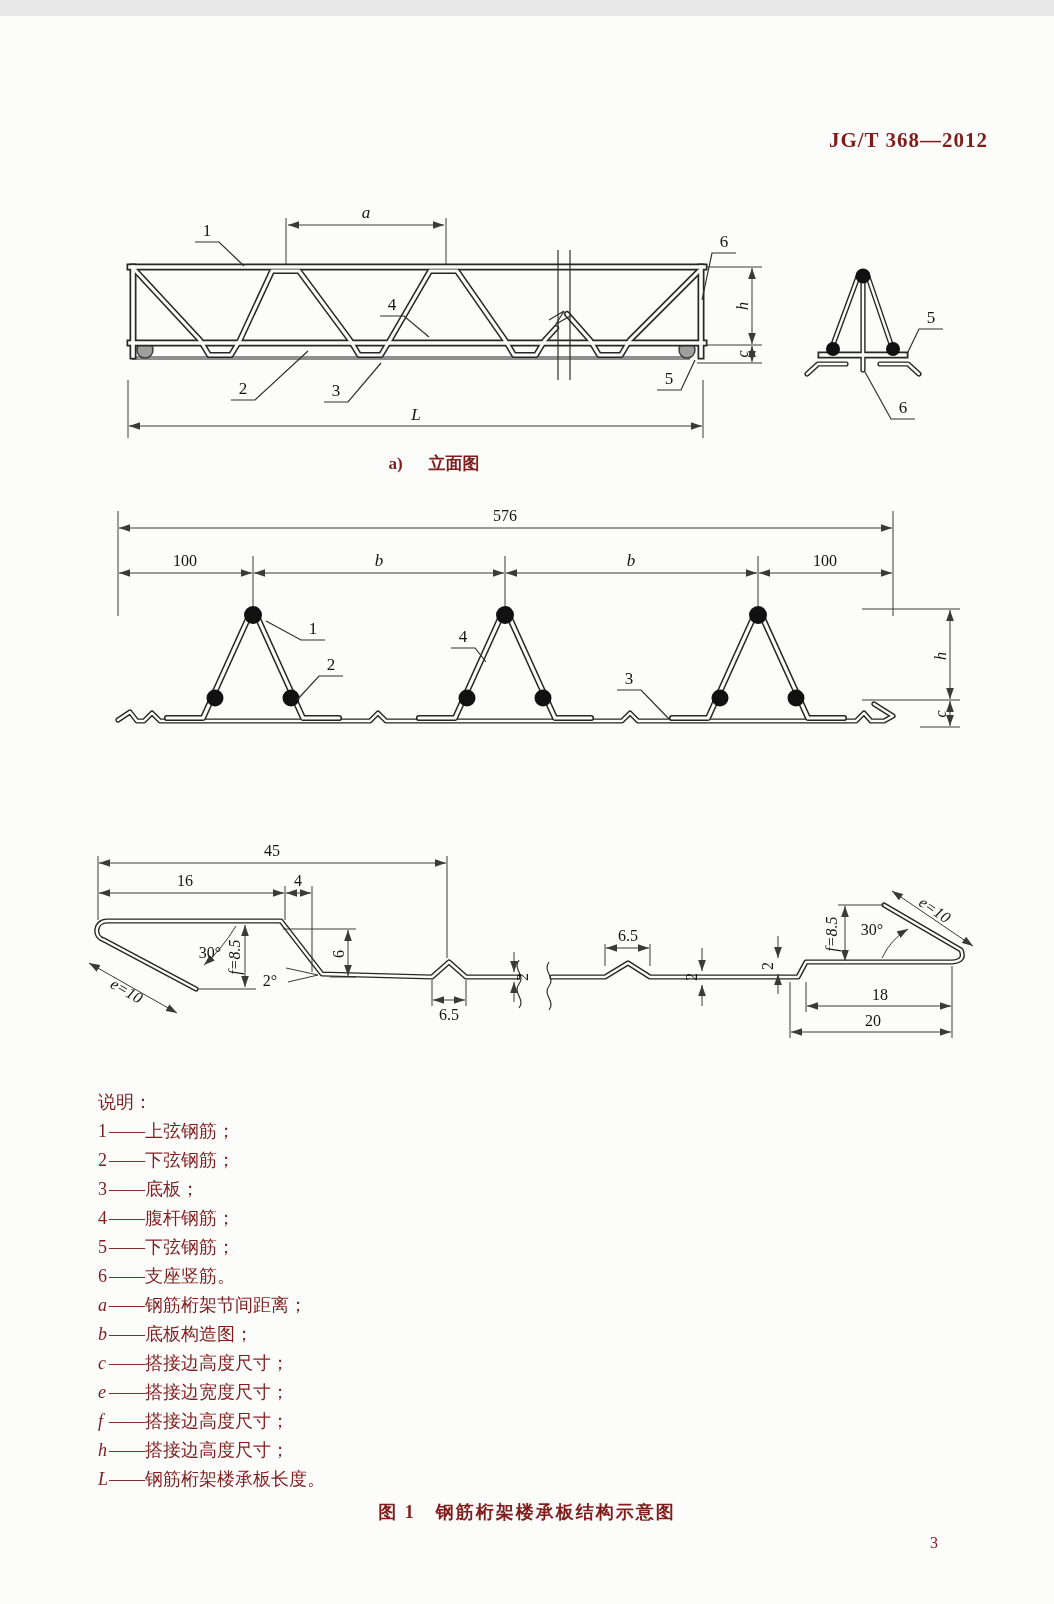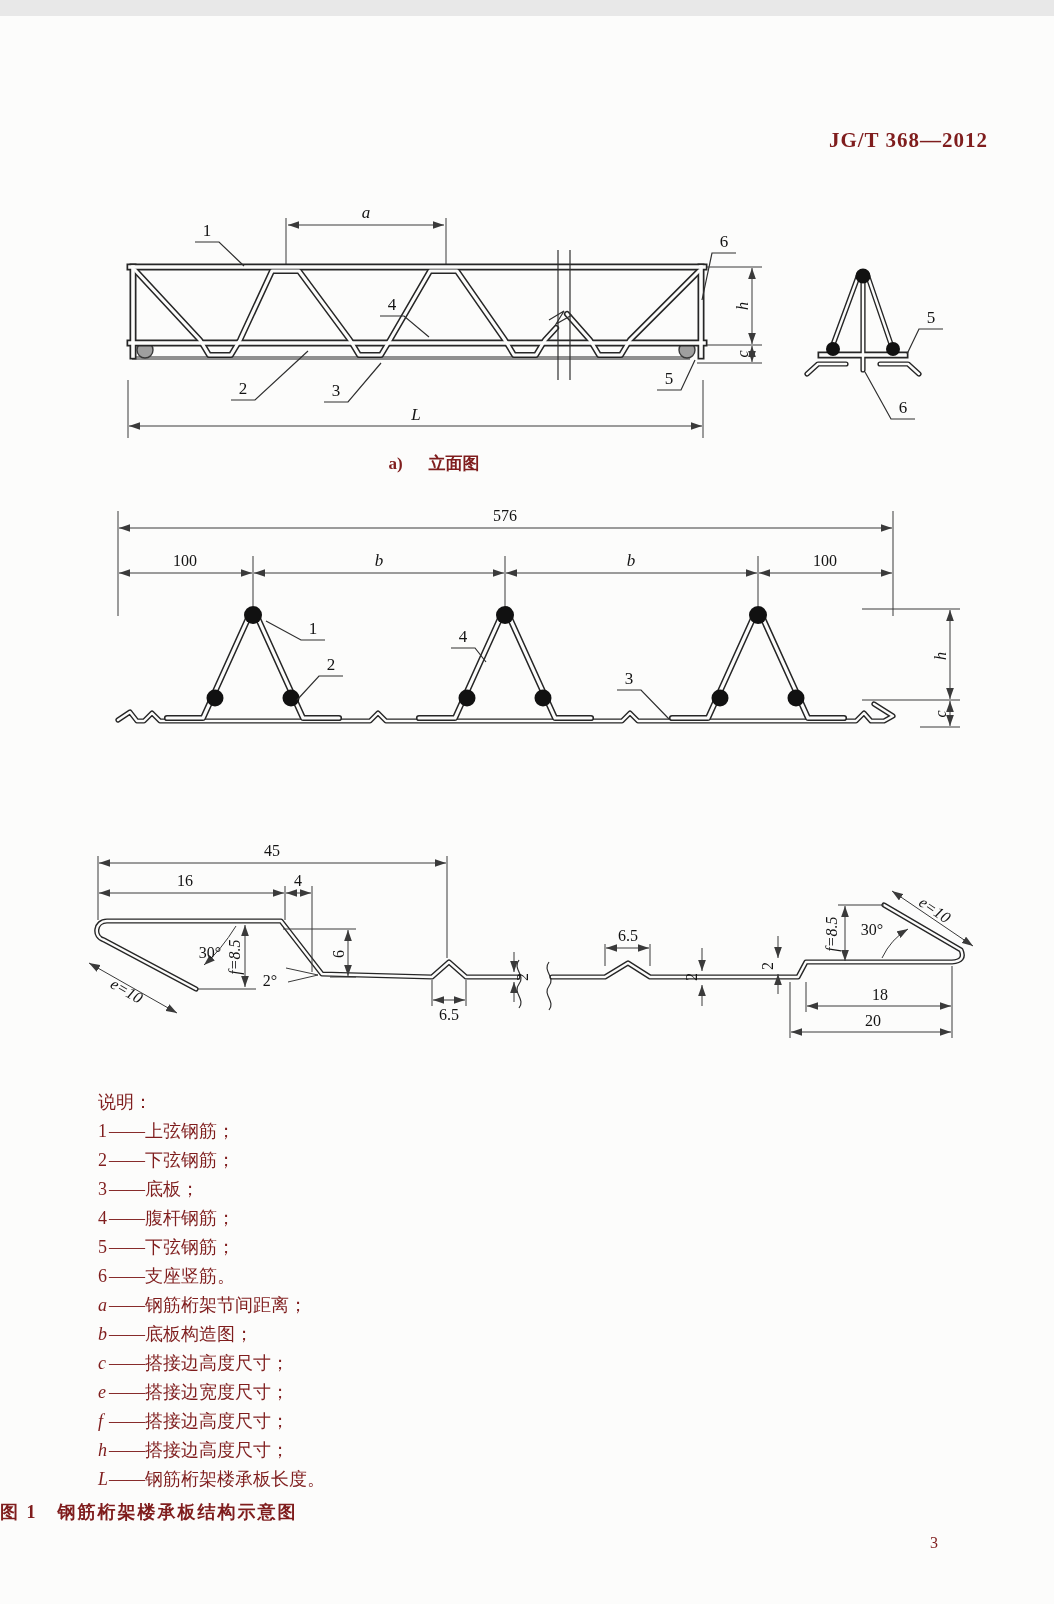--- a/index.html
+++ b/index.html
@@ -5,21 +5,21 @@
   html,body{margin:0;padding:0;background:#e8e8e8;}
   .page{position:relative;width:1054px;height:1604px;background:#fcfcfb;margin:16px auto;
         font-family:"Liberation Serif","DejaVu Serif",serif;color:#7f1d1d;overflow:hidden;}
   .doc-number{position:absolute;top:112px;right:66px;font-size:21px;font-weight:700;letter-spacing:1px;}
   .fig{position:absolute;left:0;}
   .fig-caption{position:absolute;left:0;width:868px;text-align:center;font-size:17px;font-weight:700;}
   .cap-gap{margin-left:26px;}
   .legend{position:absolute;left:98px;top:1072px;font-size:18px;line-height:29px;}
   .legend-row .lk{display:inline-block;min-width:11px;}
   .legend-row .it{font-style:italic;}
-  .main-caption{position:absolute;left:0;top:1484px;width:1054px;
+  .main-caption{position:absolute;left:0;top:1484px;width:1054px;text-align:center;
                 font-size:18px;font-weight:700;letter-spacing:2px;}
   .page-number{position:absolute;left:930px;top:1518px;font-size:16px;}
   
   svg text{font-family:"Liberation Serif","DejaVu Serif",serif;fill:#141414;}
   .t16{font-size:16px;} .t17{font-size:17px;} .ti{font-style:italic;}
   .o7{stroke:#262626;stroke-width:7;fill:none;stroke-linecap:square;stroke-linejoin:round;}
   .i7{stroke:#fcfcfb;stroke-width:3.6;fill:none;stroke-linecap:square;stroke-linejoin:round;}
   .o6{stroke:#262626;stroke-width:6.2;fill:none;stroke-linecap:round;stroke-linejoin:round;}
   .i6{stroke:#fcfcfb;stroke-width:3.1;fill:none;stroke-linecap:round;stroke-linejoin:round;}
   .o5{stroke:#262626;stroke-width:5.2;fill:none;stroke-linecap:round;stroke-linejoin:round;}

